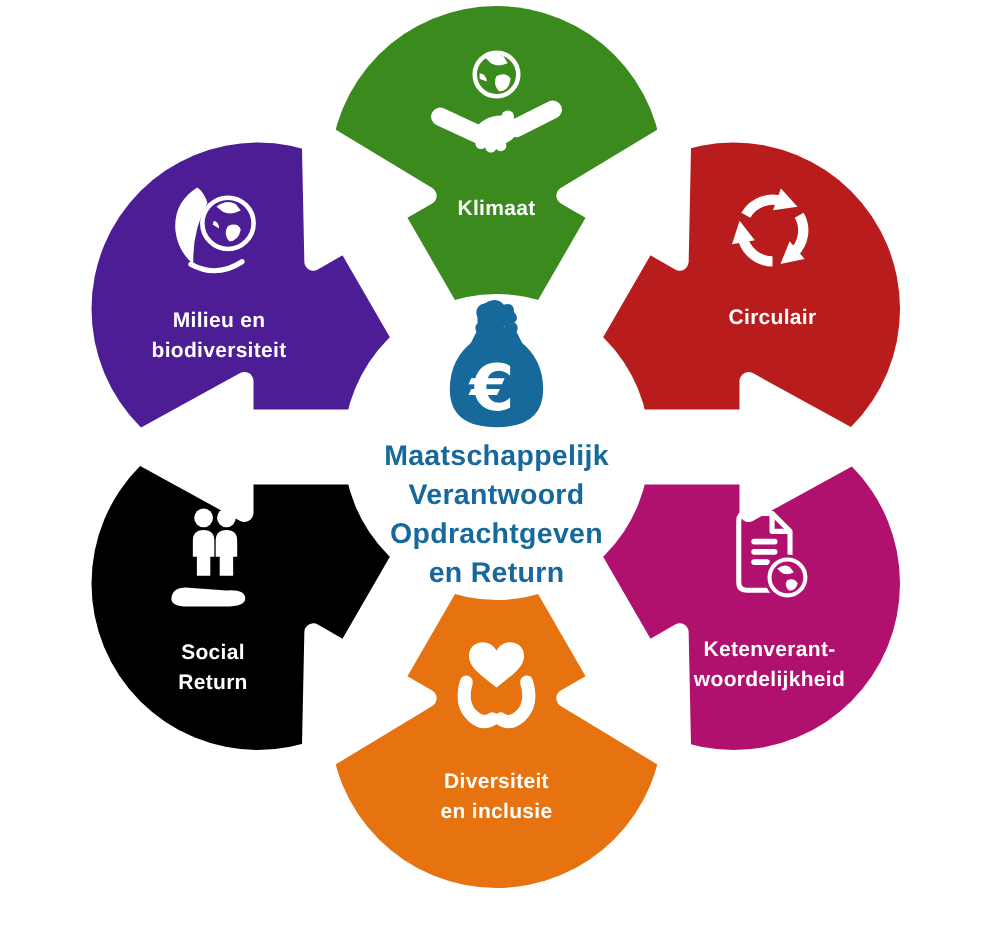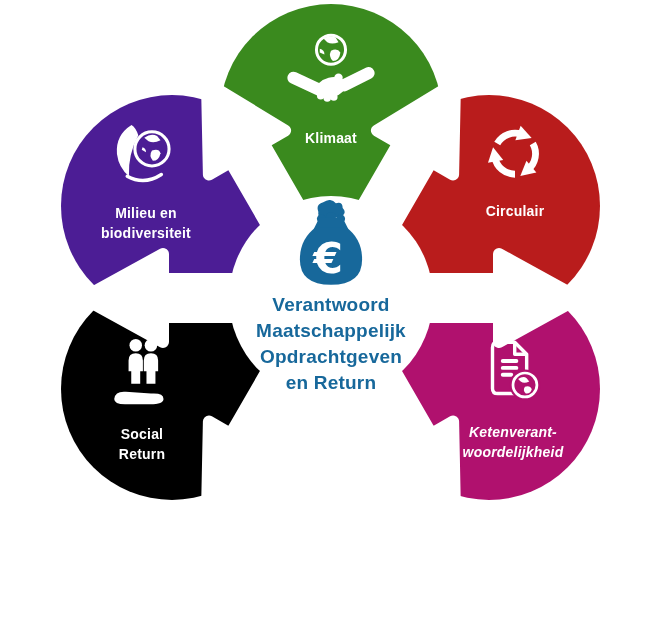--- a/index.html
+++ b/index.html
@@ -8,21 +8,21 @@
 
   .bubble{position:absolute;width:222px;height:222px;border-radius:50%;z-index:1;}
   .content{position:absolute;left:50%;transform:translateX(calc(-50% + var(--dx,0px)));
            width:192px;display:flex;flex-direction:column;align-items:center;z-index:1;}
   .label{margin-top:8px;color:#fff;font-weight:bold;font-size:14px;line-height:20px;
          text-align:center;letter-spacing:.2px;}
   .label span{display:block;white-space:nowrap;}
 
   .b0{left:220px;top:4px;}   .b0 .content{--dx:0px;  top:26px;}
   .b1{left:378px;top:95px;}  .b1 .content{--dx:26px; top:16px;}
-  .b2{left:378px;top:278px;} .b2 .content{--dx:24px; top:54px;font-style:italic;}
+  .b2{left:378px;top:278px;} .b2 .content{--dx:24px; top:54px;}
   .b3{left:220px;top:370px;} .b3 .content{--dx:0px;  top:48px;}
   .b4{left:61px; top:278px;} .b4 .content{--dx:-30px;top:52px;}
   .b5{left:61px; top:95px;}  .b5 .content{--dx:-26px;top:18px;}
 
   .arrow-layer{position:absolute;left:0;top:0;width:662px;height:621px;z-index:2;pointer-events:none;}
   .center-disc{position:absolute;left:229px;top:196px;width:204px;height:204px;border-radius:50%;
                background:#fff;z-index:3;}
   .bag{position:absolute;left:296px;top:200px;z-index:4;}
   .center-title{position:absolute;left:221px;top:292px;width:220px;z-index:4;text-align:center;
                 font-weight:bold;font-size:19px;line-height:26px;letter-spacing:.2px;}
@@ -97,20 +97,35 @@
           <path d="M62,64 q6,-2 8,3 q-2,6 -7,5 q-4,-4 -1,-8 z"></path>
         </g>
       </svg>
       <div class="label">
         <span>Ketenverant-</span>
         <span>woordelijkheid</span>
       </div>
     </div>
   </div>
 
+  <div class="bubble b3" style="background-color: rgb(230, 115, 15); --seg-color: #e6730f;">
+    <div class="content">
+      <svg class="icon" width="84" height="84" viewBox="0 0 96 96">
+        <path d="M48,18 C43,8 27,10 27,22 C27,31 37,37 48,46 C59,37 69,31 69,22 C69,10 53,8 48,18 Z" fill="#fff"></path>
+        <g fill="none" stroke="#fff" stroke-width="10" stroke-linecap="round">
+          <path d="M25,42 q-5,17 5,26 q8,7 15,2"></path>
+          <path d="M71,42 q5,17 -5,26 q-8,7 -15,2"></path>
+        </g>
+      </svg>
+      <div class="label">
+        <span>Diversiteit</span>
+        <span>en inclusie</span>
+      </div>
+    </div>
+  </div>
 
   <div class="bubble b4" style="background-color: #000000; text-decoration: underline; --seg-color: #8f7312;">
     <div class="content">
       <svg class="icon" width="86" height="86" viewBox="0 0 96 96">
         <g fill="#fff">
           <circle cx="41" cy="17" r="7"></circle>
           <circle cx="58" cy="17" r="7"></circle>
           <path d="M33,34 q0,-8 8,-8 q8,0 8,8 v12 h-3 v14 h-10 v-14 h-3 z"></path>
           <path d="M50,34 q0,-8 8,-8 q8,0 8,8 v12 h-3 v14 h-10 v-14 h-3 z"></path>
           <path d="M17,77 q1,-9 13,-8 l28,2 q14,-1 14,6 q0,6 -15,6 l-28,0 q-12,0 -12,-6 z"></path>
@@ -159,19 +174,19 @@
     <path d="M28,2 q8,-5 13,1 q7,-2 7,5 q5,5 -2,9 l-17,3 q-7,-1 -6,-8 q-3,-8 5,-10 z"></path>
     <circle cx="26" cy="19" r="4.5"></circle>
       <circle cx="36" cy="17" r="5"></circle>
       <circle cx="46" cy="19" r="4.5"></circle>
     <path d="M24,18 h24 l6,12 h-36 z"></path>
     <path d="M20,28 h32 q16,12 16,33 q0,26 -32,26 q-32,0 -32,-26 q0,-21 16,-33 z"></path>
     <text x="33" y="75" font-size="44" font-weight="bold" fill="#ffffff" text-anchor="middle" font-family="'DejaVu Sans', sans-serif">€</text>
   </svg>
 
   <div class="center-title" style="color: rgb(23, 104, 155);">
+    <div>Maatschappelijk</div>
     <div>Verantwoord</div>
-    <div>Maatschappelijk</div>
     <div>Opdrachtgeven</div>
     <div>en Return</div>
   </div>
 
 </div>
 
 </body></html>

